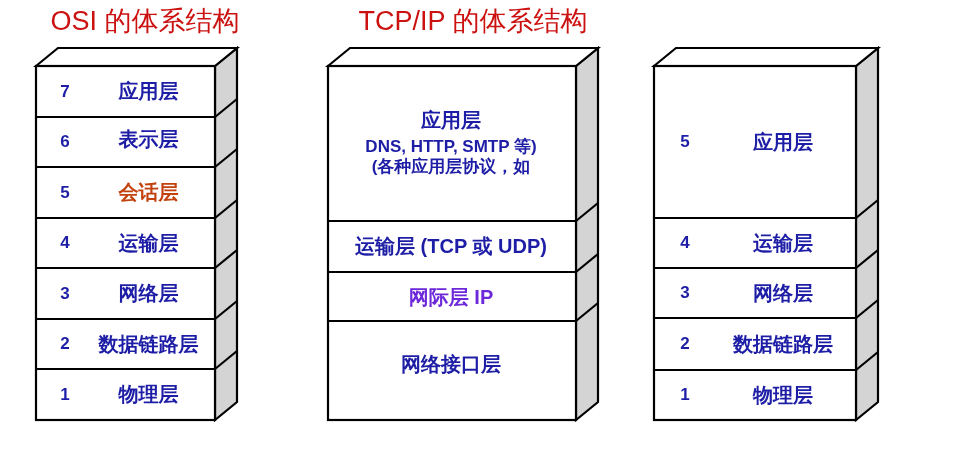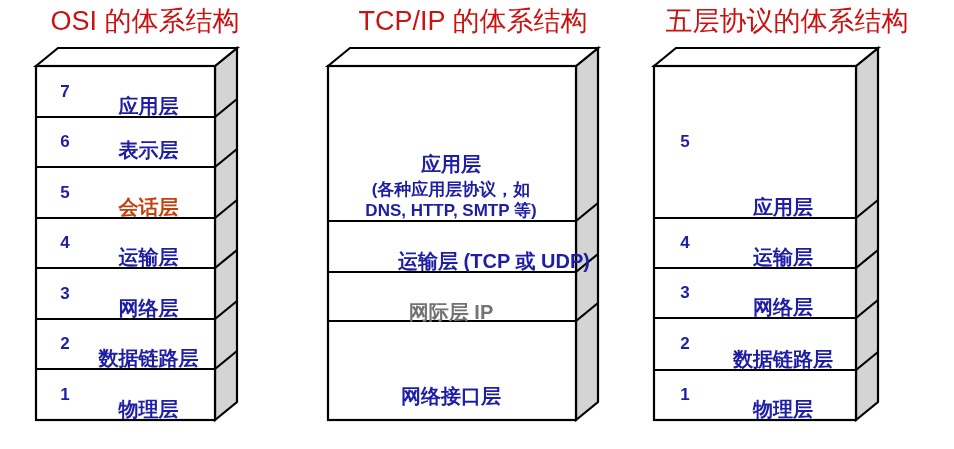--- a/index.html
+++ b/index.html
@@ -23,21 +23,21 @@
     line-height:34px;
   }
   .boxwrap{position:absolute;left:0;top:0;width:100%;height:449px;}
   svg.box{position:absolute;left:0;top:0;overflow:visible;}
   .layer-label{
     position:absolute;
     color:#1d1da6;
     font-weight:bold;
     display:flex;
     align-items:center;
-    justify-content:flex-end;
+    justify-content:center;
     flex-direction:column;
     text-align:center;
     white-space:nowrap;
     line-height:1.12;
   }
   .lnum{
     position:absolute;
     color:#1d1da6;
     font-weight:bold;
     font-size:17px;
@@ -114,38 +114,37 @@
           <line x1="20" y1="221" x2="268" y2="221" stroke="#000000" stroke-width="2.2"></line>
           <line x1="268" y1="221" x2="290" y2="203" stroke="#000000" stroke-width="2.2"></line>
           <line x1="20" y1="272" x2="268" y2="272" stroke="#000000" stroke-width="2.2"></line>
           <line x1="268" y1="272" x2="290" y2="254" stroke="#000000" stroke-width="2.2"></line>
           <line x1="20" y1="321" x2="268" y2="321" stroke="#000000" stroke-width="2.2"></line>
           <line x1="268" y1="321" x2="290" y2="303" stroke="#000000" stroke-width="2.2"></line>
         </svg>
         <div class="layer-label" style="left: 22px; top: 66px; width: 242px; height: 155px; font-size: 20px; color: rgb(29, 29, 166);">
           <span class="nowrapline">应用层</span>
           <span class="sub">
+            <span class="nowrapline">DNS, HTTP, SMTP 等)</span>
             <span class="nowrapline">(各种应用层协议，如</span>
-            <span class="nowrapline">DNS, HTTP, SMTP 等)</span>
           </span>
         </div>
-        <div class="layer-label" style="left: 22px; top: 221px; width: 242px; height: 51px; font-size: 20px; color: rgb(29, 29, 166); padding-left: 43px;">
+        <div class="layer-label" style="left: 22px; top: 221px; width: 242px; height: 51px; font-size: 20px; color: rgb(29, 29, 166);">
           <span class="nowrapline">运输层 (TCP 或 UDP)</span>
         </div>
-        <div class="layer-label" style="left: 22px; top: 272px; width: 242px; height: 51px; font-size: 20px; color: #737373;">
+        <div class="layer-label" style="left: 22px; top: 272px; width: 242px; height: 51px; font-size: 20px; color: #6d28d9;">
           <span class="nowrapline">网际层 IP</span>
         </div>
         <div class="layer-label" style="left: 22px; top: 321px; width: 242px; height: 86px; font-size: 20px; color: rgb(29, 29, 166);">
           <span class="nowrapline">网络接口层</span>
         </div>
       </div>
   </div>
 
   <div class="col" id="col-five" style="left:620px;width:334px;">
-    <div class="title">五层协议的体系结构</div>
     <div class="boxwrap">
         <svg class="box" width="340" height="449">
           <polygon points="236,66 258,48 258,402 236,420" fill="#d4d4d4" stroke="#000000" stroke-width="2.2" stroke-linejoin="miter"></polygon>
           <polygon points="34,66 56,48 258,48 236,66" fill="#ffffff" stroke="#000000" stroke-width="2.2" stroke-linejoin="miter"></polygon>
           <rect x="34" y="66" width="202" height="354" fill="#ffffff" stroke="#000000" stroke-width="2.2"></rect>
           <line x1="34" y1="218" x2="236" y2="218" stroke="#000000" stroke-width="2.2"></line>
           <line x1="236" y1="218" x2="258" y2="200" stroke="#000000" stroke-width="2.2"></line>
           <line x1="34" y1="268" x2="236" y2="268" stroke="#000000" stroke-width="2.2"></line>
           <line x1="236" y1="268" x2="258" y2="250" stroke="#000000" stroke-width="2.2"></line>
           <line x1="34" y1="318" x2="236" y2="318" stroke="#000000" stroke-width="2.2"></line>

